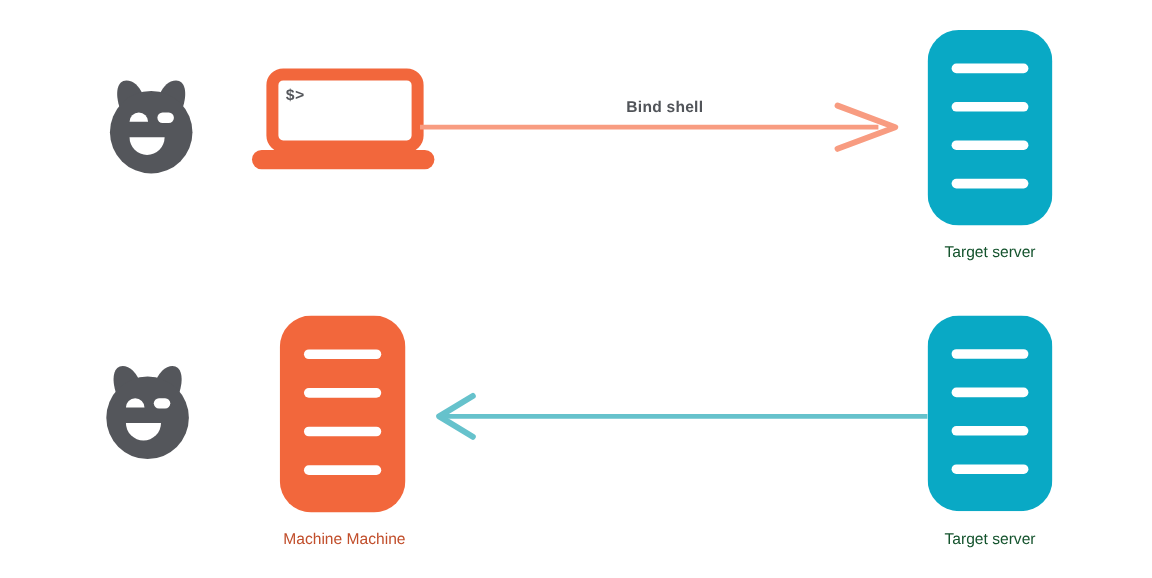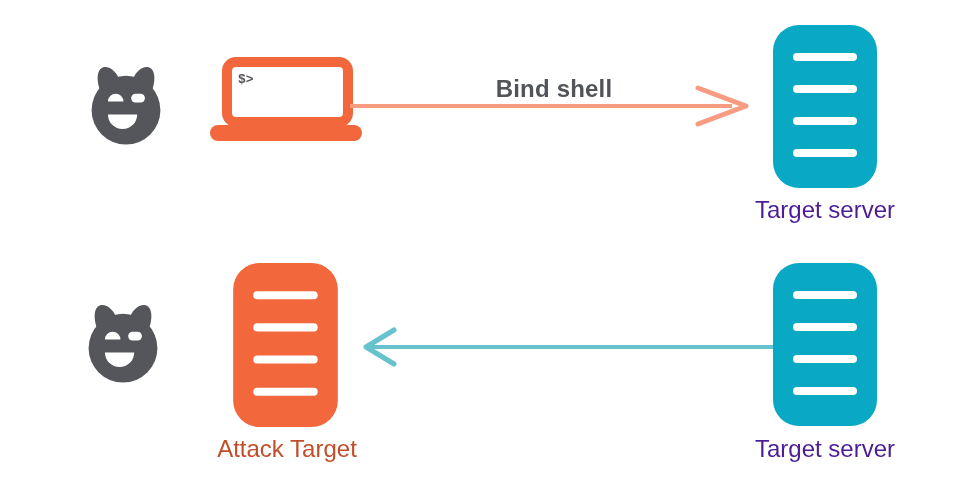--- a/index.html
+++ b/index.html
@@ -12,30 +12,30 @@
     position: relative;
     width: 960px;
     height: 482px;
     background: #ffffff;
     overflow: hidden;
   }
   .abs { position: absolute; }
   .label {
     position: absolute;
     text-align: center;
-    font-size: 24px;
+    font-size: 13px;
     line-height: 24px;
     white-space: nowrap;
   }
   .arrow-label {
     font-weight: bold;
     color: #515459;
     letter-spacing: 0.2px;
   }
-  .target-label { color: #4c1d95; }
+  .target-label { color: #14532d; }
   .attack-label { color: #C14E2B; }
   svg { display: block; }
 </style>
 </head>
 <body>
 
 <div class="canvas">
 
   <svg class="abs" style="left:83px; top:60px;" width="86" height="90" viewBox="0 0 100 104">
     <path d="M20,36 C13,16 19,4 31,9 C37,12 41,18 43,25 L33,40 Z" fill="#54565B"></path>
@@ -79,21 +79,21 @@
   </svg>
 
   <svg class="abs" style="left:233px; top:263px;" width="105" height="164" viewBox="0 0 104 163">
     <rect x="0" y="0" width="104" height="163" rx="26" fill="#F2673C"></rect>
     <rect x="20" y="28" width="64" height="8" rx="4" fill="#ffffff"></rect>
     <rect x="20" y="60" width="64" height="8" rx="4" fill="#ffffff"></rect>
     <rect x="20" y="92" width="64" height="8" rx="4" fill="#ffffff"></rect>
     <rect x="20" y="124" width="64" height="8" rx="4" fill="#ffffff"></rect>
   </svg>
 
-  <div class="label attack-label" style="left:187px; top:437px; width:200px;">Attack Target</div>
+  <div class="label attack-label" style="left:187px; top:437px; width:200px;">Machine Machine</div>
 
   <svg class="abs" style="left:360px; top:325px;" width="413" height="44" viewBox="0 0 413 44">
     <line x1="413" y1="22" x2="9" y2="22" stroke="#66C2CC" stroke-width="4"></line>
     <polyline points="34,5 6,22 34,39" fill="none" stroke="#66C2CC" stroke-width="5" stroke-linecap="round" stroke-linejoin="round"></polyline>
   </svg>
 
 
   <svg class="abs" style="left:773px; top:263px;" width="104" height="163" viewBox="0 0 104 163">
     <rect x="0" y="0" width="104" height="163" rx="26" fill="#09A9C5"></rect>
     <rect x="20" y="28" width="64" height="8" rx="4" fill="#ffffff"></rect>

